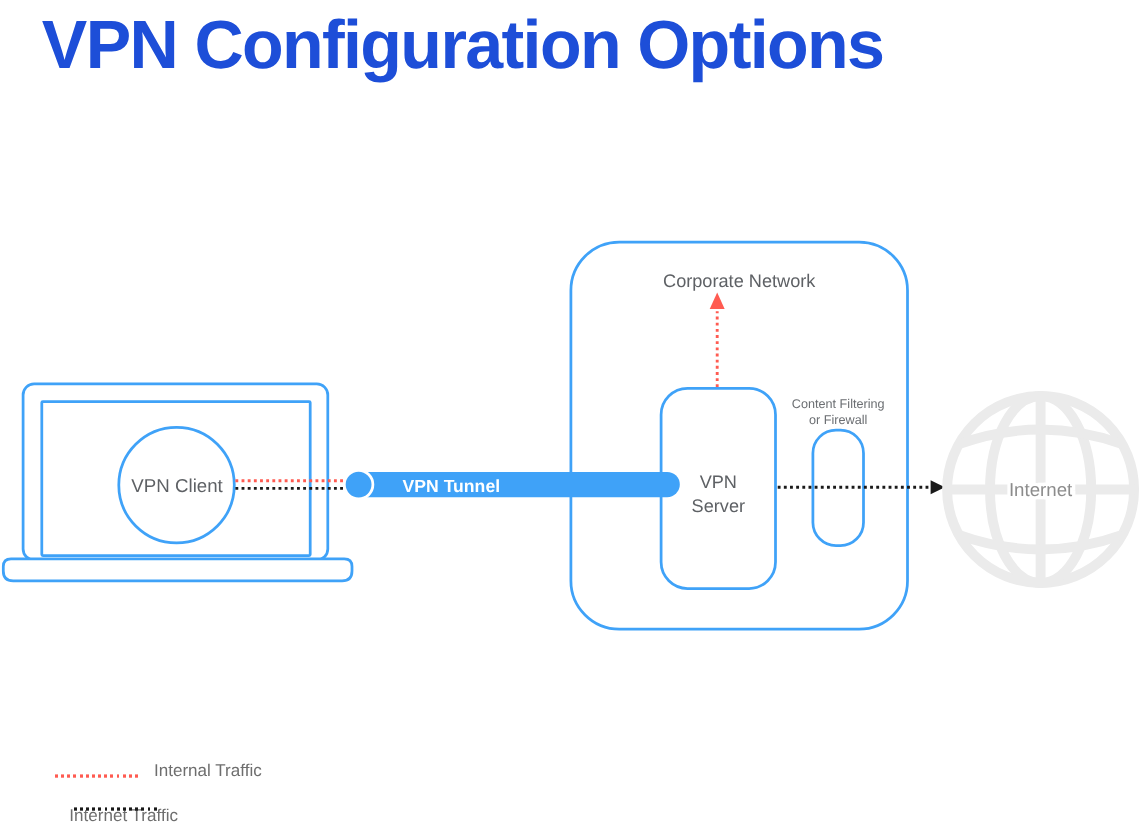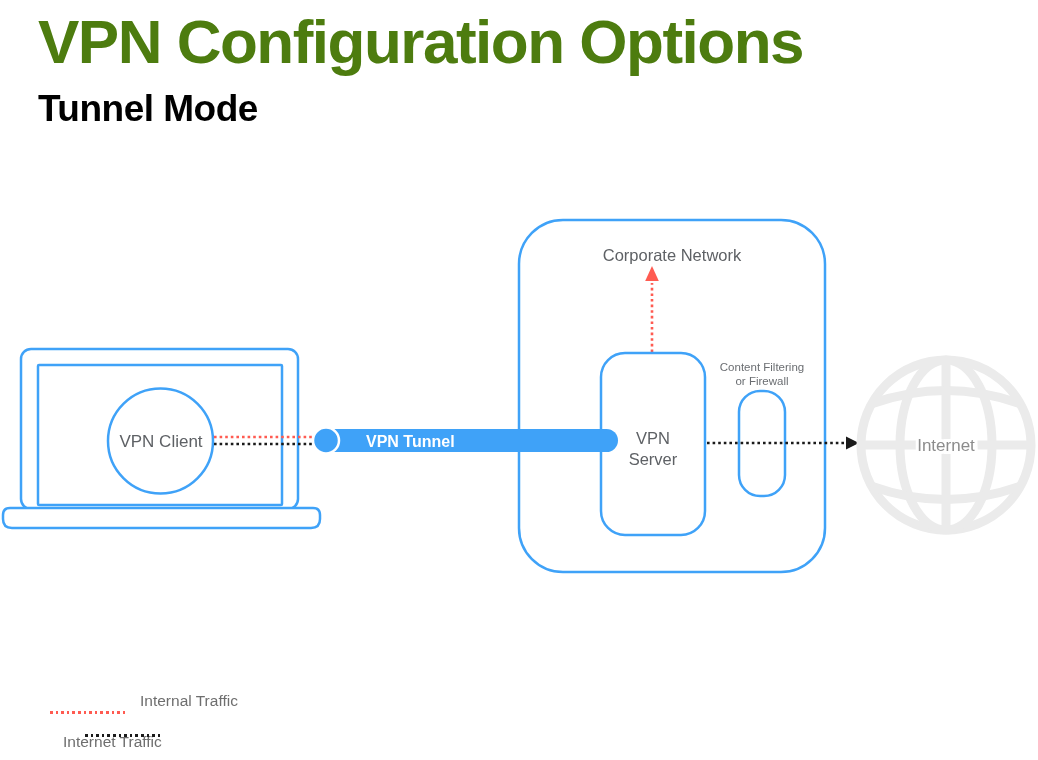--- a/index.html
+++ b/index.html
@@ -8,21 +8,21 @@
     --internet-traffic-black:#1A1A1A;
     --globe-gray:#EBEBEB;
     --label-gray:#5E6165;
   }
   *{margin:0;padding:0;box-sizing:border-box;}
   html,body{width:1038px;height:760px;background:#ffffff;overflow:hidden;}
   body{font-family:"Liberation Sans","DejaVu Sans",sans-serif;position:relative;}
 
   .header{position:absolute;left:38px;top:8px;z-index:2;}
   .page-title{
-    font-size:62px;font-weight:700;color:#4d7c0f;
+    font-size:62px;font-weight:700;color:#1d4ed8;
     letter-spacing:-1.5px;line-height:1.1;white-space:nowrap;
   }
   .page-subtitle{
     font-size:37px;font-weight:700;color:#000;
     letter-spacing:-0.5px;margin-top:12px;white-space:nowrap;
   }
 
   .diagram-svg{position:absolute;left:0;top:0;width:1038px;height:760px;z-index:1;}
 
   .blue-shape{fill:#ffffff;stroke:var(--accent-blue);stroke-width:2.5;}
@@ -36,38 +36,37 @@
 
   .svg-label{fill:var(--label-gray);font-family:"Liberation Sans","DejaVu Sans",sans-serif;}
   .lbl-client{font-size:17px;}
   .lbl-corp{font-size:16.5px;}
   .lbl-server{font-size:16.5px;}
   .lbl-firewall{font-size:11.5px;fill:#6B6E72;}
   .lbl-tunnel{font-size:16px;font-weight:700;fill:#ffffff;}
   .lbl-internet{font-size:17px;fill:#8C8C8C;paint-order:stroke;stroke:#ffffff;stroke-width:6;}
 
   .legend{position:absolute;left:0;top:0;width:100%;z-index:2;}
-  .legend-row{position:absolute;left:50px;display:flex;align-items:flex-end;}
+  .legend-row{position:absolute;left:50px;display:flex;align-items:center;}
   .legend-row.row-internal{top:692px;}
   .legend-row.row-internet{top:730px;flex-direction:column;}
   .legend-line{width:77px;height:3px;position:relative;top:4px;flex:0 0 auto;}
   .legend-line.internal{
     background:repeating-linear-gradient(90deg,var(--internal-traffic-red) 0 2.6px,transparent 2.6px 5.6px);
   }
   .legend-line.internet{
     background:repeating-linear-gradient(90deg,var(--internet-traffic-black) 0 2.6px,transparent 2.6px 5.6px);
   }
   .legend-text{margin-left:13px;font-size:15.5px;color:#6E6E6E;white-space:nowrap;}
 </style>
 </head>
 <body>
 
 <div class="header">
   <div class="page-title">VPN Configuration Options</div>
-  <div class="page-subtitle">Tunnel Mode</div>
 </div>
 
 <svg class="diagram-svg" viewBox="0 0 1038 760" xmlns="http://www.w3.org/2000/svg">
 
   <g>
     <rect class="blue-shape" x="519" y="220" width="306" height="352" rx="44"></rect>
     <text class="svg-label lbl-corp" x="672" y="261" text-anchor="middle">Corporate Network</text>
 
     <g>
       <line class="red-dotted" x1="652" y1="352" x2="652" y2="283"></line>

